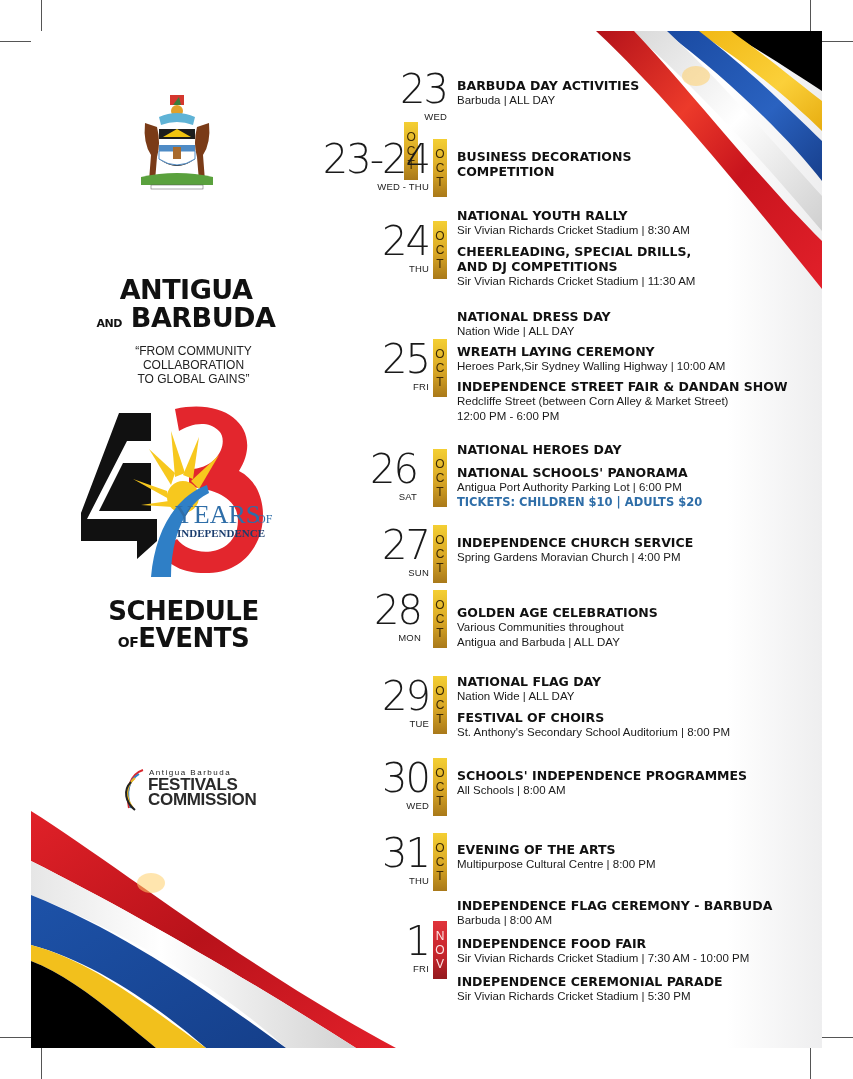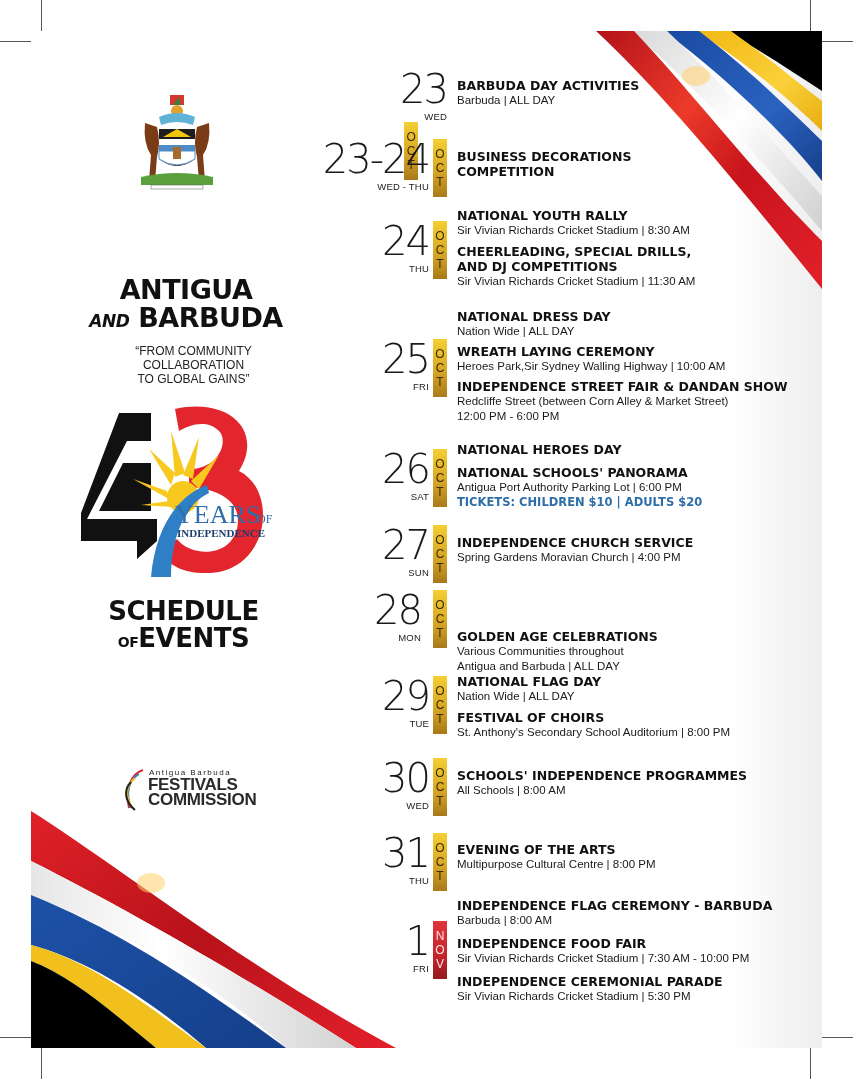--- a/index.html
+++ b/index.html
@@ -20,21 +20,21 @@
     .left-col { position: absolute; left: 0; top: 0; width: 290px; height: 1017px; }
     .crest { position: absolute; left: 106px; top: 62px; width: 80px; height: 98px; }
 
     .country {
       position: absolute; left: 40px; top: 245px; width: 230px; text-align: center;
       font-family: "DejaVu Sans", sans-serif; font-weight: bold; color: #111;
       line-height: 1.05; letter-spacing: -0.5px;
     }
     .country .l1 { font-size: 27px; display: block; }
     .country .l2 { font-size: 27px; display: block; }
-    .country .small { font-size: 17px; font-style: italic; }
+    .country .small { font-size: 11px; }
 
     .motto {
       position: absolute; left: 60px; top: 313px; width: 205px; text-align: center;
       font-size: 12px; line-height: 14px; color: #222; text-transform: uppercase;
     }
 
     .logo43 { position: absolute; left: 48px; top: 370px; width: 210px; height: 180px; }
 
     .schedule {
       position: absolute; left: 60px; top: 567px; width: 185px; text-align: center;
@@ -286,21 +286,21 @@
     <div class="ev-sub">Nation Wide | ALL DAY</div>
     <div class="ev-gap" style="height:5px"></div>
     <div class="ev-title">WREATH LAYING CEREMONY</div>
     <div class="ev-sub">Heroes Park,Sir Sydney Walling Highway | 10:00 AM</div>
     <div class="ev-gap" style="height:5px"></div>
     <div class="ev-title">INDEPENDENCE STREET FAIR &amp; DANDAN SHOW</div>
     <div class="ev-sub">Redcliffe Street (between Corn Alley &amp; Market Street)</div>
     <div class="ev-sub">12:00 PM - 6:00 PM</div>
   </div>
 
-  <div class="date-block" style="right:375px;top:418px;">
+  <div class="date-block" style="right:375px;top:418px;gap:12px;">
     <div class="date-wrap">
         <div class="date-num">26</div>
         <div class="dow">SAT</div>
       </div>
     <div class="month-tag">
         <span>O</span>
         <span>C</span>
         <span>T</span>
       </div>
   </div>
@@ -332,21 +332,21 @@
     <div class="date-wrap">
         <div class="date-num">28</div>
         <div class="dow">MON</div>
       </div>
     <div class="month-tag">
         <span>O</span>
         <span>C</span>
         <span>T</span>
       </div>
   </div>
-  <div class="events" style="top:574px;margin-top:24px;">
+  <div class="events" style="top:574px;">
     <div class="ev-title">GOLDEN AGE CELEBRATIONS</div>
     <div class="ev-sub">Various Communities throughout</div>
     <div class="ev-sub">Antigua and Barbuda | ALL DAY</div>
   </div>
 
   <div class="date-block" style="right:375px;top:645px;">
     <div class="date-wrap">
         <div class="date-num">29</div>
         <div class="dow">TUE</div>
       </div>

